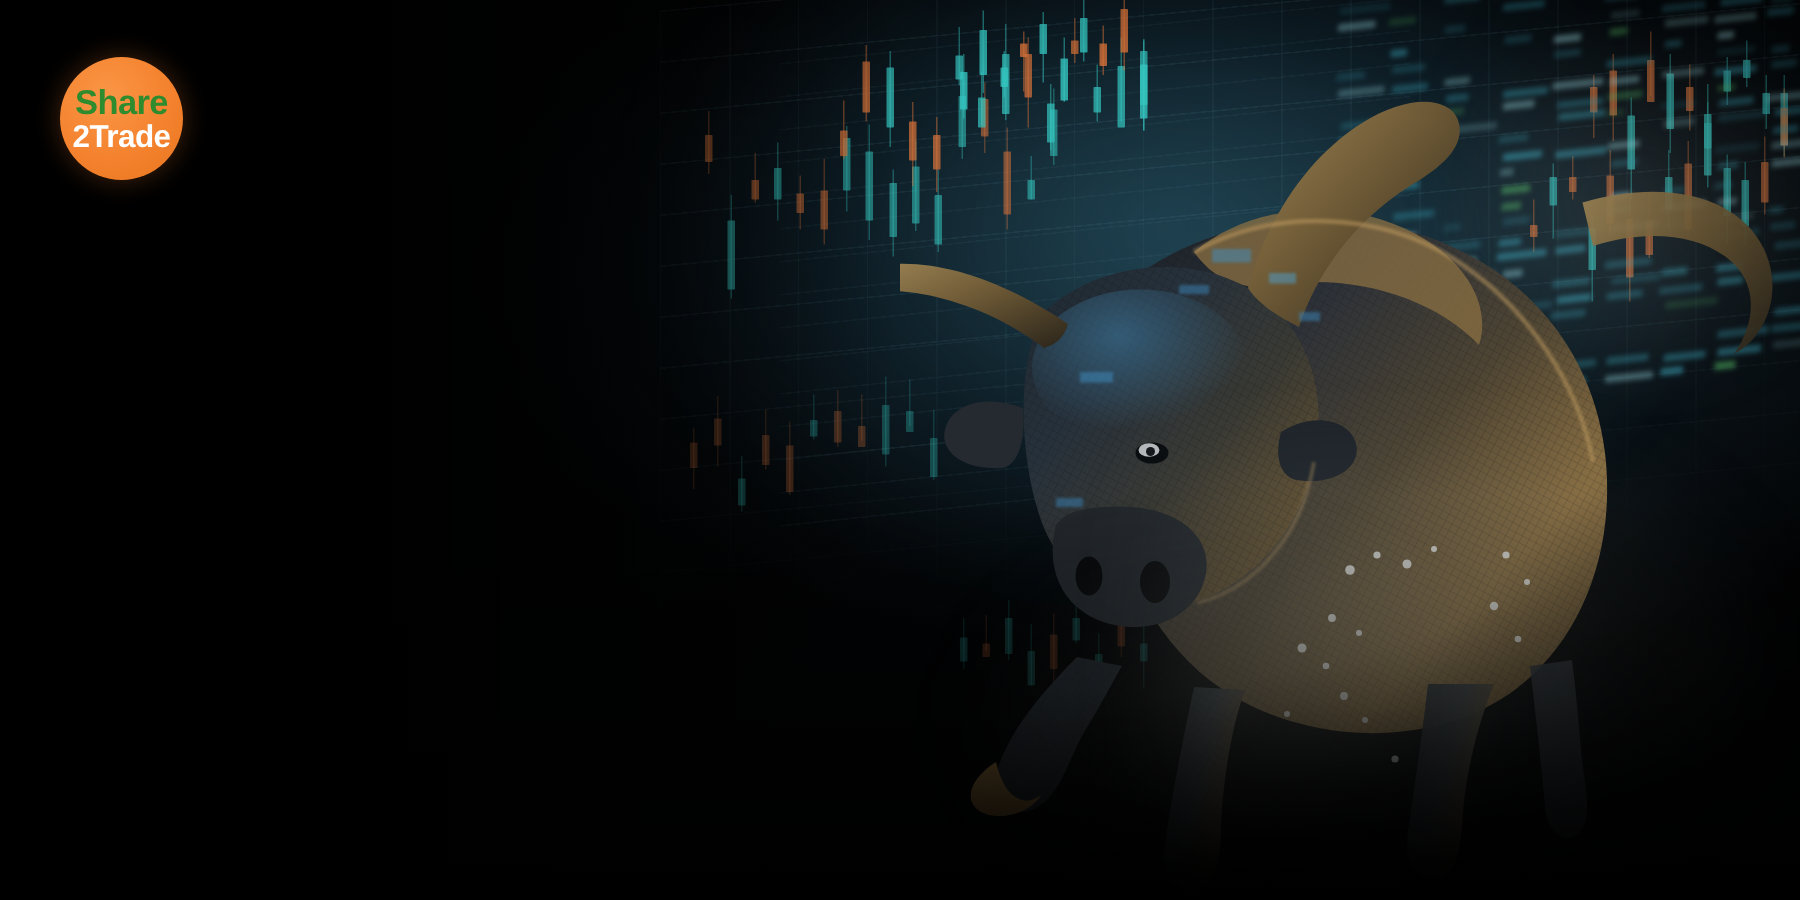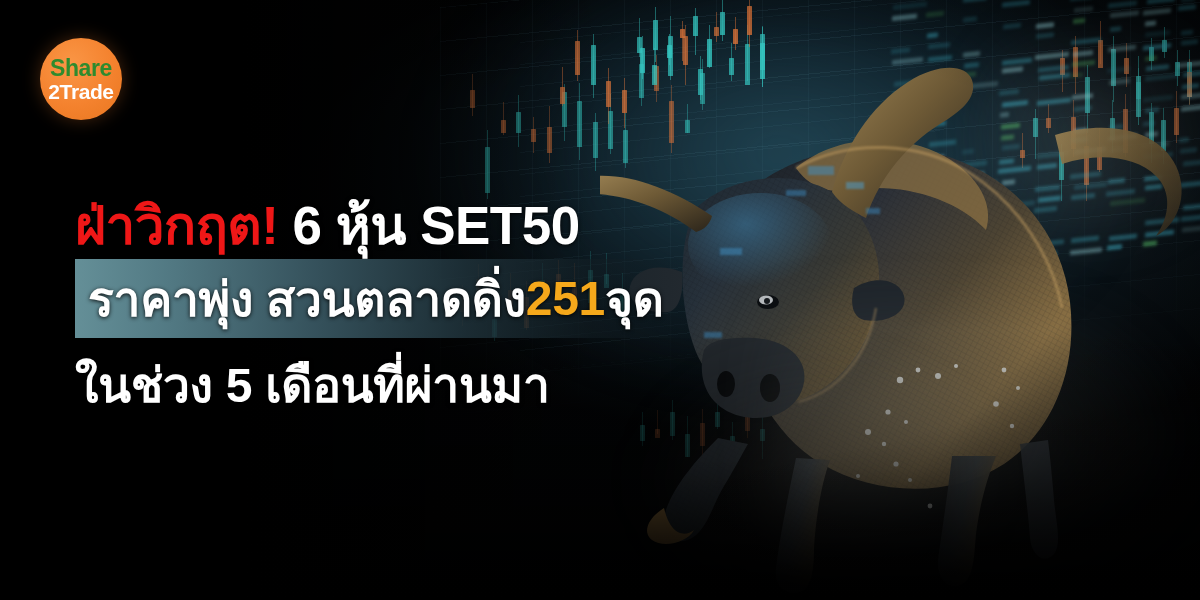--- a/index.html
+++ b/index.html
@@ -623,31 +623,14 @@
 
     <div class="vignette"></div>
     <div class="vignette-2"></div>
   </div>
 
   <div class="logo">
     <span class="logo-share">Share</span>
     <span class="logo-trade">2Trade</span>
   </div>
 
-  <div class="headline">
-
-    <div class="line line1">
-      <span class="t-red">ฝ่าวิกฤต!</span><span class="t-white"> 6 หุ้น SET50</span>
-    </div>
-
-    <div class="line2-wrap">
-      <div class="hl-band"></div>
-      <div class="line2">
-        <span class="t-white">ราคาพุ่ง สวนตลาดดิ่ง </span>
-          <span class="t-amber">251</span>
-          <span class="t-white"> จุด</span>
-      </div>
-    </div>
-
-    <div class="line line3 t-white">ในช่วง 5 เดือนที่ผ่านมา</div>
-  </div>
 
 </div>
 
 </body></html>

